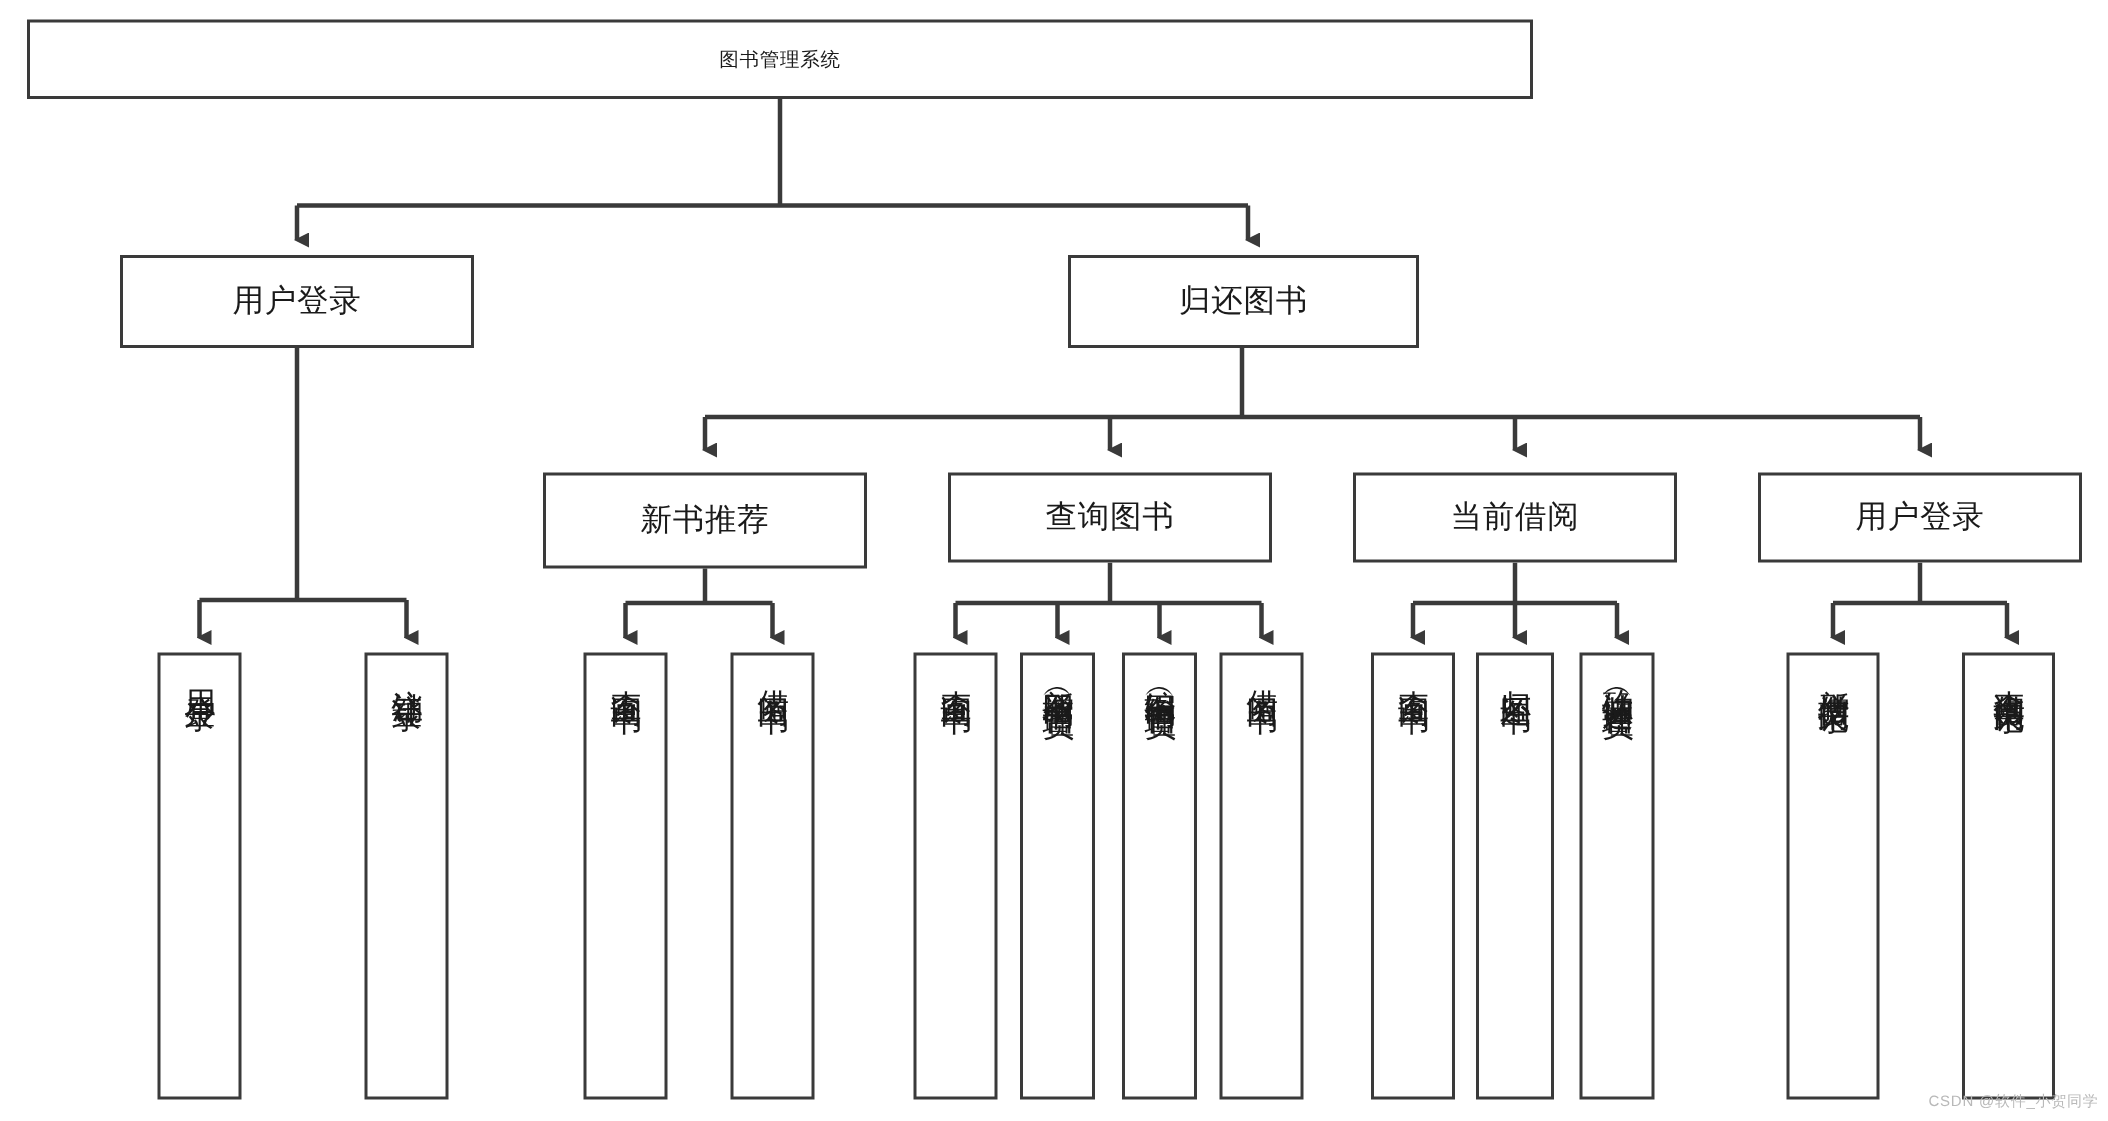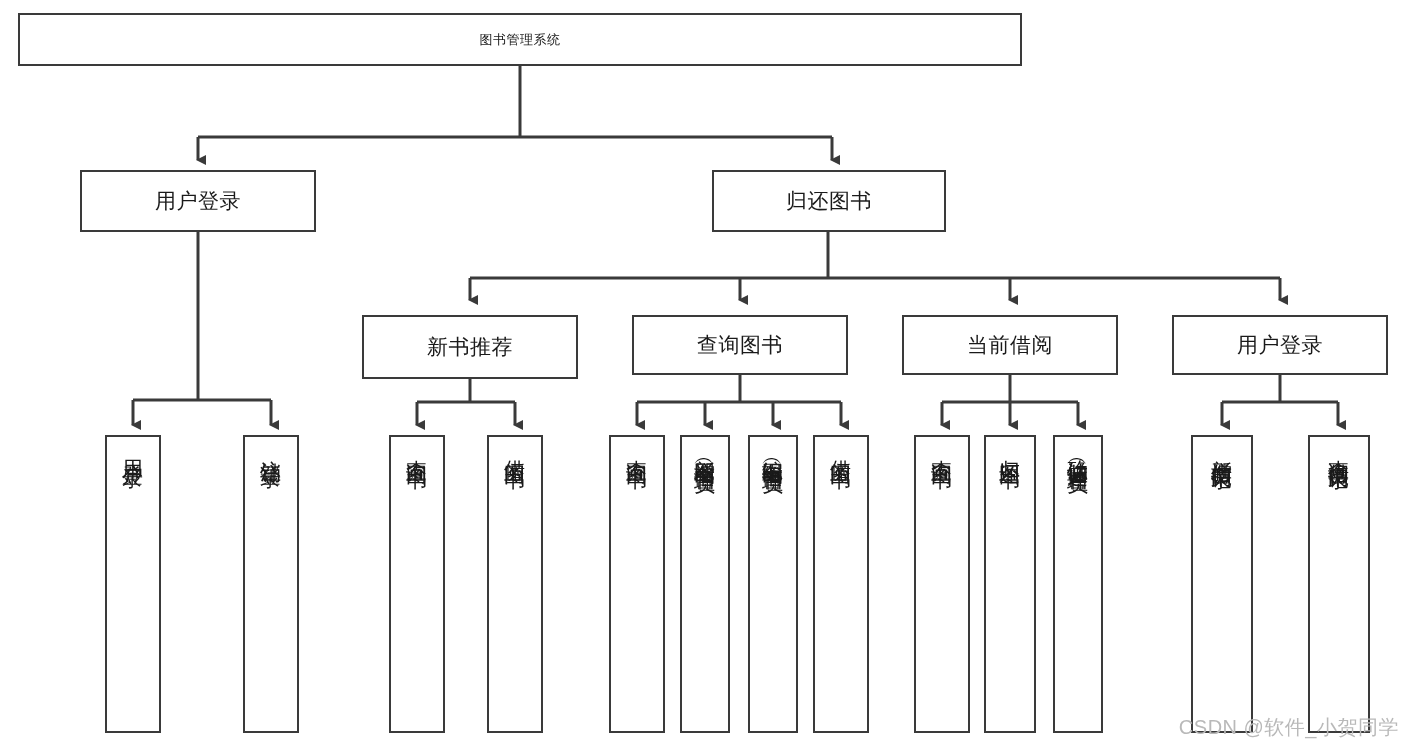--- a/index.html
+++ b/index.html
@@ -63,21 +63,21 @@
     letter-spacing: 3px;
     white-space: nowrap;
   }
   .node.vert.tall .label {
     letter-spacing: 2px;
   }
   .watermark {
     position: absolute;
     right: 6px;
     bottom: 6px;
-    font-size: 20px;
+    font-size: 10px;
     color: #b9b9b9;
     letter-spacing: 0.5px;
     white-space: nowrap;
   }
 </style>
 </head>
 <body>
 
 <div id="canvas">
 

